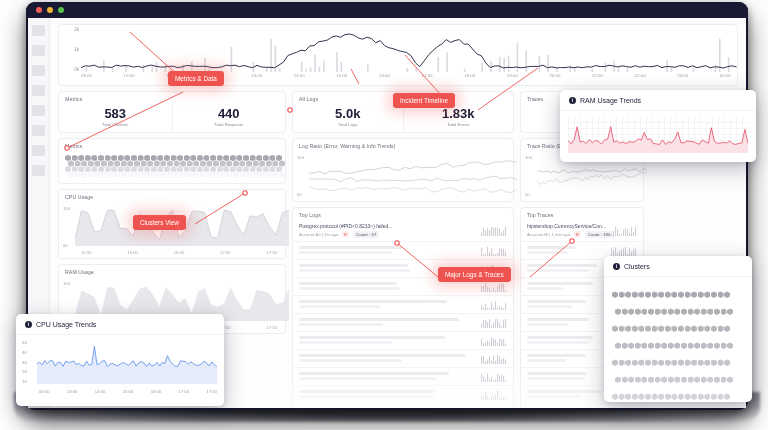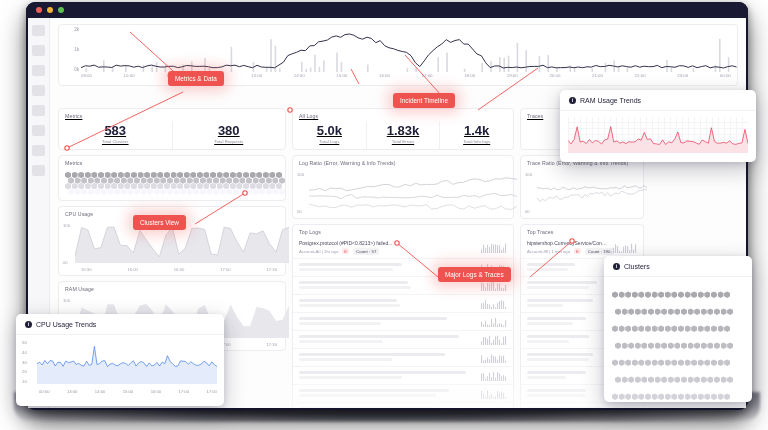--- a/index.html
+++ b/index.html
@@ -60,21 +60,21 @@
   
   .timeline { height: 62px; position: relative; }
   .tl-plot { position: absolute; left: 22px; top: 4px; right: 6px; height: 43px; }
   .axis-y { position: absolute; left: 4px; top: 2px; width: 16px; height: 45px;
             display: flex; flex-direction: column; justify-content: space-between;
             font-size: 4.6px; color: #9a9aa8; text-align: right; }
   .axis-x { position: absolute; left: 22px; right: 6px; top: 48px; height: 8px;
             display: flex; justify-content: space-between; font-size: 4.4px; color: #a2a2b0; }
 
   
-  .stats-row { display: flex; gap: 6px; margin-top: 22px; text-decoration: underline; }
+  .stats-row { display: flex; gap: 6px; margin-top: 5px; }
   .stats-grp { }
   .stat-cells { display: flex; }
   .stat-cell { padding: 3px 6px 5px 6px; text-align: center; border-left: 1px solid #f0f0f4; }
   .stat-cell:first-child { border-left: none; }
   .stat-val { font-size: 13px; font-weight: bold; color: #20203a; line-height: 1.05; }
   .stat-lbl { font-size: 4.4px; color: #8a8a99; margin-top: 1px; white-space: nowrap; }
 
   .cols { display: flex; gap: 6px; margin-top: 5px; }
   .col { }
 
@@ -248,40 +248,36 @@
       <div class="stats-row">
 
         <div class="card stats-grp" style="width:228px">
           <div class="card-hd">Metrics</div>
           <div class="stat-cells">
             <div class="stat-cell" style="flex:1">
               <div class="stat-val">583</div>
               <div class="stat-lbl">Total Clusters</div>
             </div>
             <div class="stat-cell" style="flex:1">
-              <div class="stat-val">380</div>
+              <div class="stat-val">440</div>
               <div class="stat-lbl">Total Requests</div>
             </div>
           </div>
         </div>
 
         <div class="card stats-grp" style="width:222px">
           <div class="card-hd">All Logs</div>
           <div class="stat-cells">
             <div class="stat-cell" style="flex:1">
               <div class="stat-val">5.0k</div>
               <div class="stat-lbl">Total Logs</div>
             </div>
             <div class="stat-cell" style="flex:1">
               <div class="stat-val">1.83k</div>
               <div class="stat-lbl">Total Errors</div>
-            </div>
-            <div class="stat-cell" style="flex:1">
-              <div class="stat-val">1.4k</div>
-              <div class="stat-lbl">Total Info logs</div>
             </div>
           </div>
         </div>
 
         <div class="card stats-grp" style="width:124px">
           <div class="card-hd">Traces</div>
           <div class="stat-cells">
             <div class="stat-cell" style="flex:1">
               <div class="stat-val">2.6k</div>
               <div class="stat-lbl">Total Traces</div>

